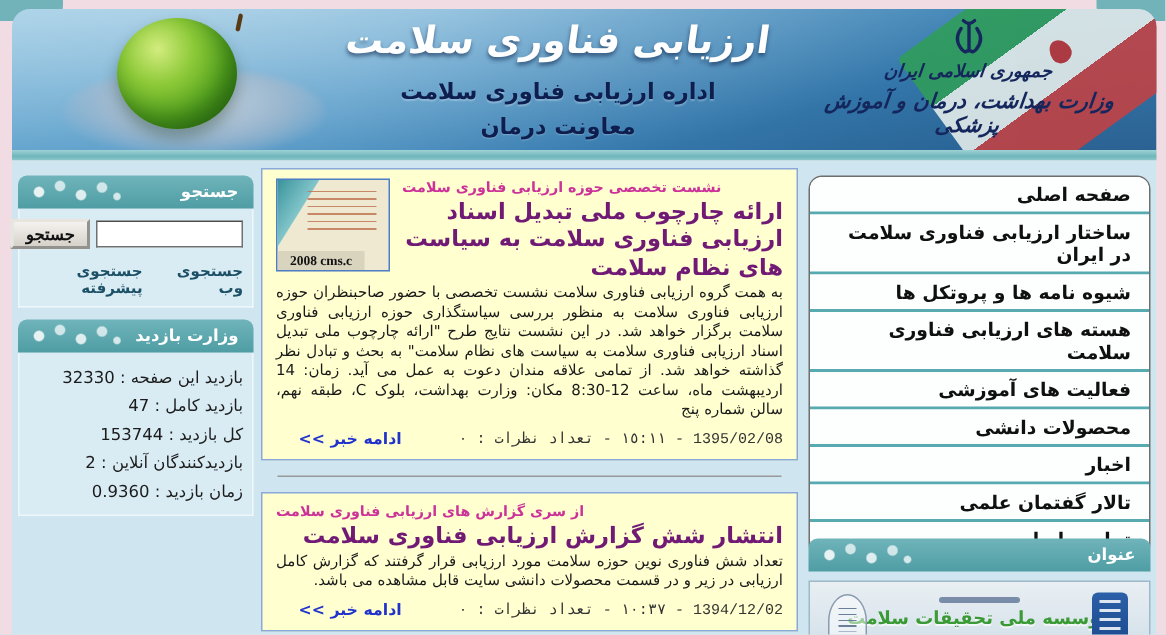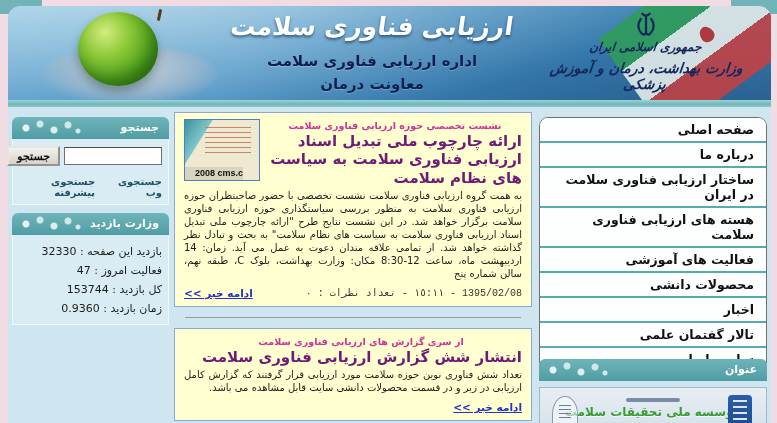--- a/index.html
+++ b/index.html
@@ -92,36 +92,36 @@
     background:linear-gradient(180deg,#f4f2ee,#d6d2ca); border:2px outset #e8e5df; cursor:pointer; }
   .search-links { display:flex; direction:rtl; justify-content:center; gap:12px; margin-top:10px;
     font-size:10px; font-weight:bold; }
   .search-links a { color:#1c5066; text-decoration:none; cursor:pointer; }
   .stats-box { margin-top:8px; }
   .stat-row { direction:rtl; text-align:right; font-size:11px; color:#1c1c1c; line-height:19px; }
   .stat-row .v { color:#1c1c1c; }
   
   .centercol { position:absolute; left:166px; width:358px; top:5px; }
   .card { background:#ffffd0; border:1px solid #89a9da; padding:6px 9px 7px; direction:rtl; }
-  .kicker { color:#cc3399; font-size:9.5px; font-weight:bold; text-align:center; line-height:13px;padding-left:16px; }
+  .kicker { color:#cc3399; font-size:9.5px; font-weight:bold; text-align:left; line-height:13px; }
   .headline { color:#701a75; font-size:15px; font-weight:bold; line-height:1.22; cursor:pointer; }
   .bodytext { color:#1a1a1a; font-size:10px; line-height:1.3; text-align:justify; margin-top:2px; }
   .card-footer { display:flex; direction:rtl; justify-content:space-between; align-items:center; margin-top:7px; }
   .meta { font-size:10px; color:#333; direction:rtl;font-family:Liberation Mono, monospace; }
-  .more-link { color:#2233cc; font-size:10.5px; font-weight:bold; text-decoration:underline; cursor:pointer; }
+  .more-link { color:#2233cc; font-size:10.5px; font-weight:bold; cursor:pointer;margin-left:15px; }
   .sep { border-top:1px solid #9a9a9a; width:94%; margin:10px auto; }
   .thumb { float:left; width:76px; height:62px; margin:0 8px 4px 0; border:1px solid #4d7fc4;
     position:relative; background:#efe9d2; overflow:hidden; cursor:pointer; }
   .thumb .ribbon { position:absolute; left:-20px; bottom:-14px; width:30px; height:100px;
     transform:rotate(32deg); background:linear-gradient(90deg,#25858e,#83c6cb); }
   .thumb .tlines { position:absolute; right:8px; top:7px; width:46px; height:30px;
     background:repeating-linear-gradient(#c07755 0 1px, transparent 1px 5px); opacity:.85; }
   .thumb .cap { position:absolute; bottom:0; left:0; right:16px; height:13px; background:#d9d4be;
-    font-size:9px; font-weight:bold; color:#111; text-align:right; line-height:13px;
-    font-family:Liberation Sans, sans-serif; direction:ltr; }
+    font-size:9px; font-weight:bold; color:#111; text-align:center; line-height:13px;
+    font-family:Liberation Serif, serif; direction:ltr; }
 </style>
 </head>
 <body>
 
 <div class="corner corner-l"></div>
 <div class="corner corner-r"></div>
 
 <div class="header">
   <div class="flag">
     <div class="flag-emblem"></div>
@@ -152,22 +152,22 @@
     <div class="gov-line2">وزارت بهداشت، درمان و آموزش پزشکی</div>
   </div>
 </div>
 
 <div class="teal-strip"></div>
 
 <div class="content">
 
   <nav class="menu-box">
     <div class="menu-item">صفحه اصلی</div>
-    <div class="menu-item">درباره ما</div>
     <div class="menu-item">ساختار ارزیابی فناوری سلامت در ایران</div>
+    <div class="menu-item">شیوه نامه ها و پروتکل ها</div>
     <div class="menu-item">هسته های ارزیابی فناوری سلامت</div>
     <div class="menu-item">فعالیت های آموزشی</div>
     <div class="menu-item">محصولات دانشی</div>
     <div class="menu-item">اخبار</div>
     <div class="menu-item">تالار گفتمان علمی</div>
     <div class="menu-item">تماس با ما</div>
   </nav>
 
   <div class="onvan-box">
     <div class="bar-header">عنوان</div>
@@ -195,26 +195,30 @@
     </div>
 
     <div class="stats-box">
       <div class="bar-header">وزارت بازدید</div>
       <div class="panel-body">
         <div class="stat-row">
           <span>بازدید این صفحه :</span>
           <span class="v">32330</span>
         </div>
         <div class="stat-row">
-          <span>فعالیت امروز :</span>
+          <span>بازدید کامل :</span>
           <span class="v">47</span>
         </div>
         <div class="stat-row">
           <span>کل بازدید :</span>
           <span class="v">153744</span>
+        </div>
+        <div class="stat-row">
+          <span>بازدیدکنندگان آنلاین :</span>
+          <span class="v">2</span>
         </div>
         <div class="stat-row">
           <span>زمان بازدید :</span>
           <span class="v">0.9360</span>
         </div>
       </div>
     </div>
   </div>
 
   <div class="centercol">
@@ -234,18 +238,19 @@
       </div>
     </div>
 
     <div class="sep"></div>
 
     <div class="card">
       <div class="kicker">از سری گزارش های ارزیابی فناوری سلامت</div>
       <div class="headline">انتشار شش گزارش ارزیابی فناوری سلامت</div>
       <div class="bodytext">تعداد شش فناوری نوین حوزه سلامت مورد ارزیابی قرار گرفتند که گزارش کامل ارزیابی در زیر و در قسمت محصولات دانشی سایت قابل مشاهده می باشد.</div>
       <div class="card-footer">
+        <div class="meta">1394/12/02 - ١٠:٣٧ - تعداد نظرات : ٠</div>
         <a class="more-link">ادامه خبر &gt;&gt;</a>
       </div>
     </div>
 
   </div>
 </div>
 
 </body></html>

